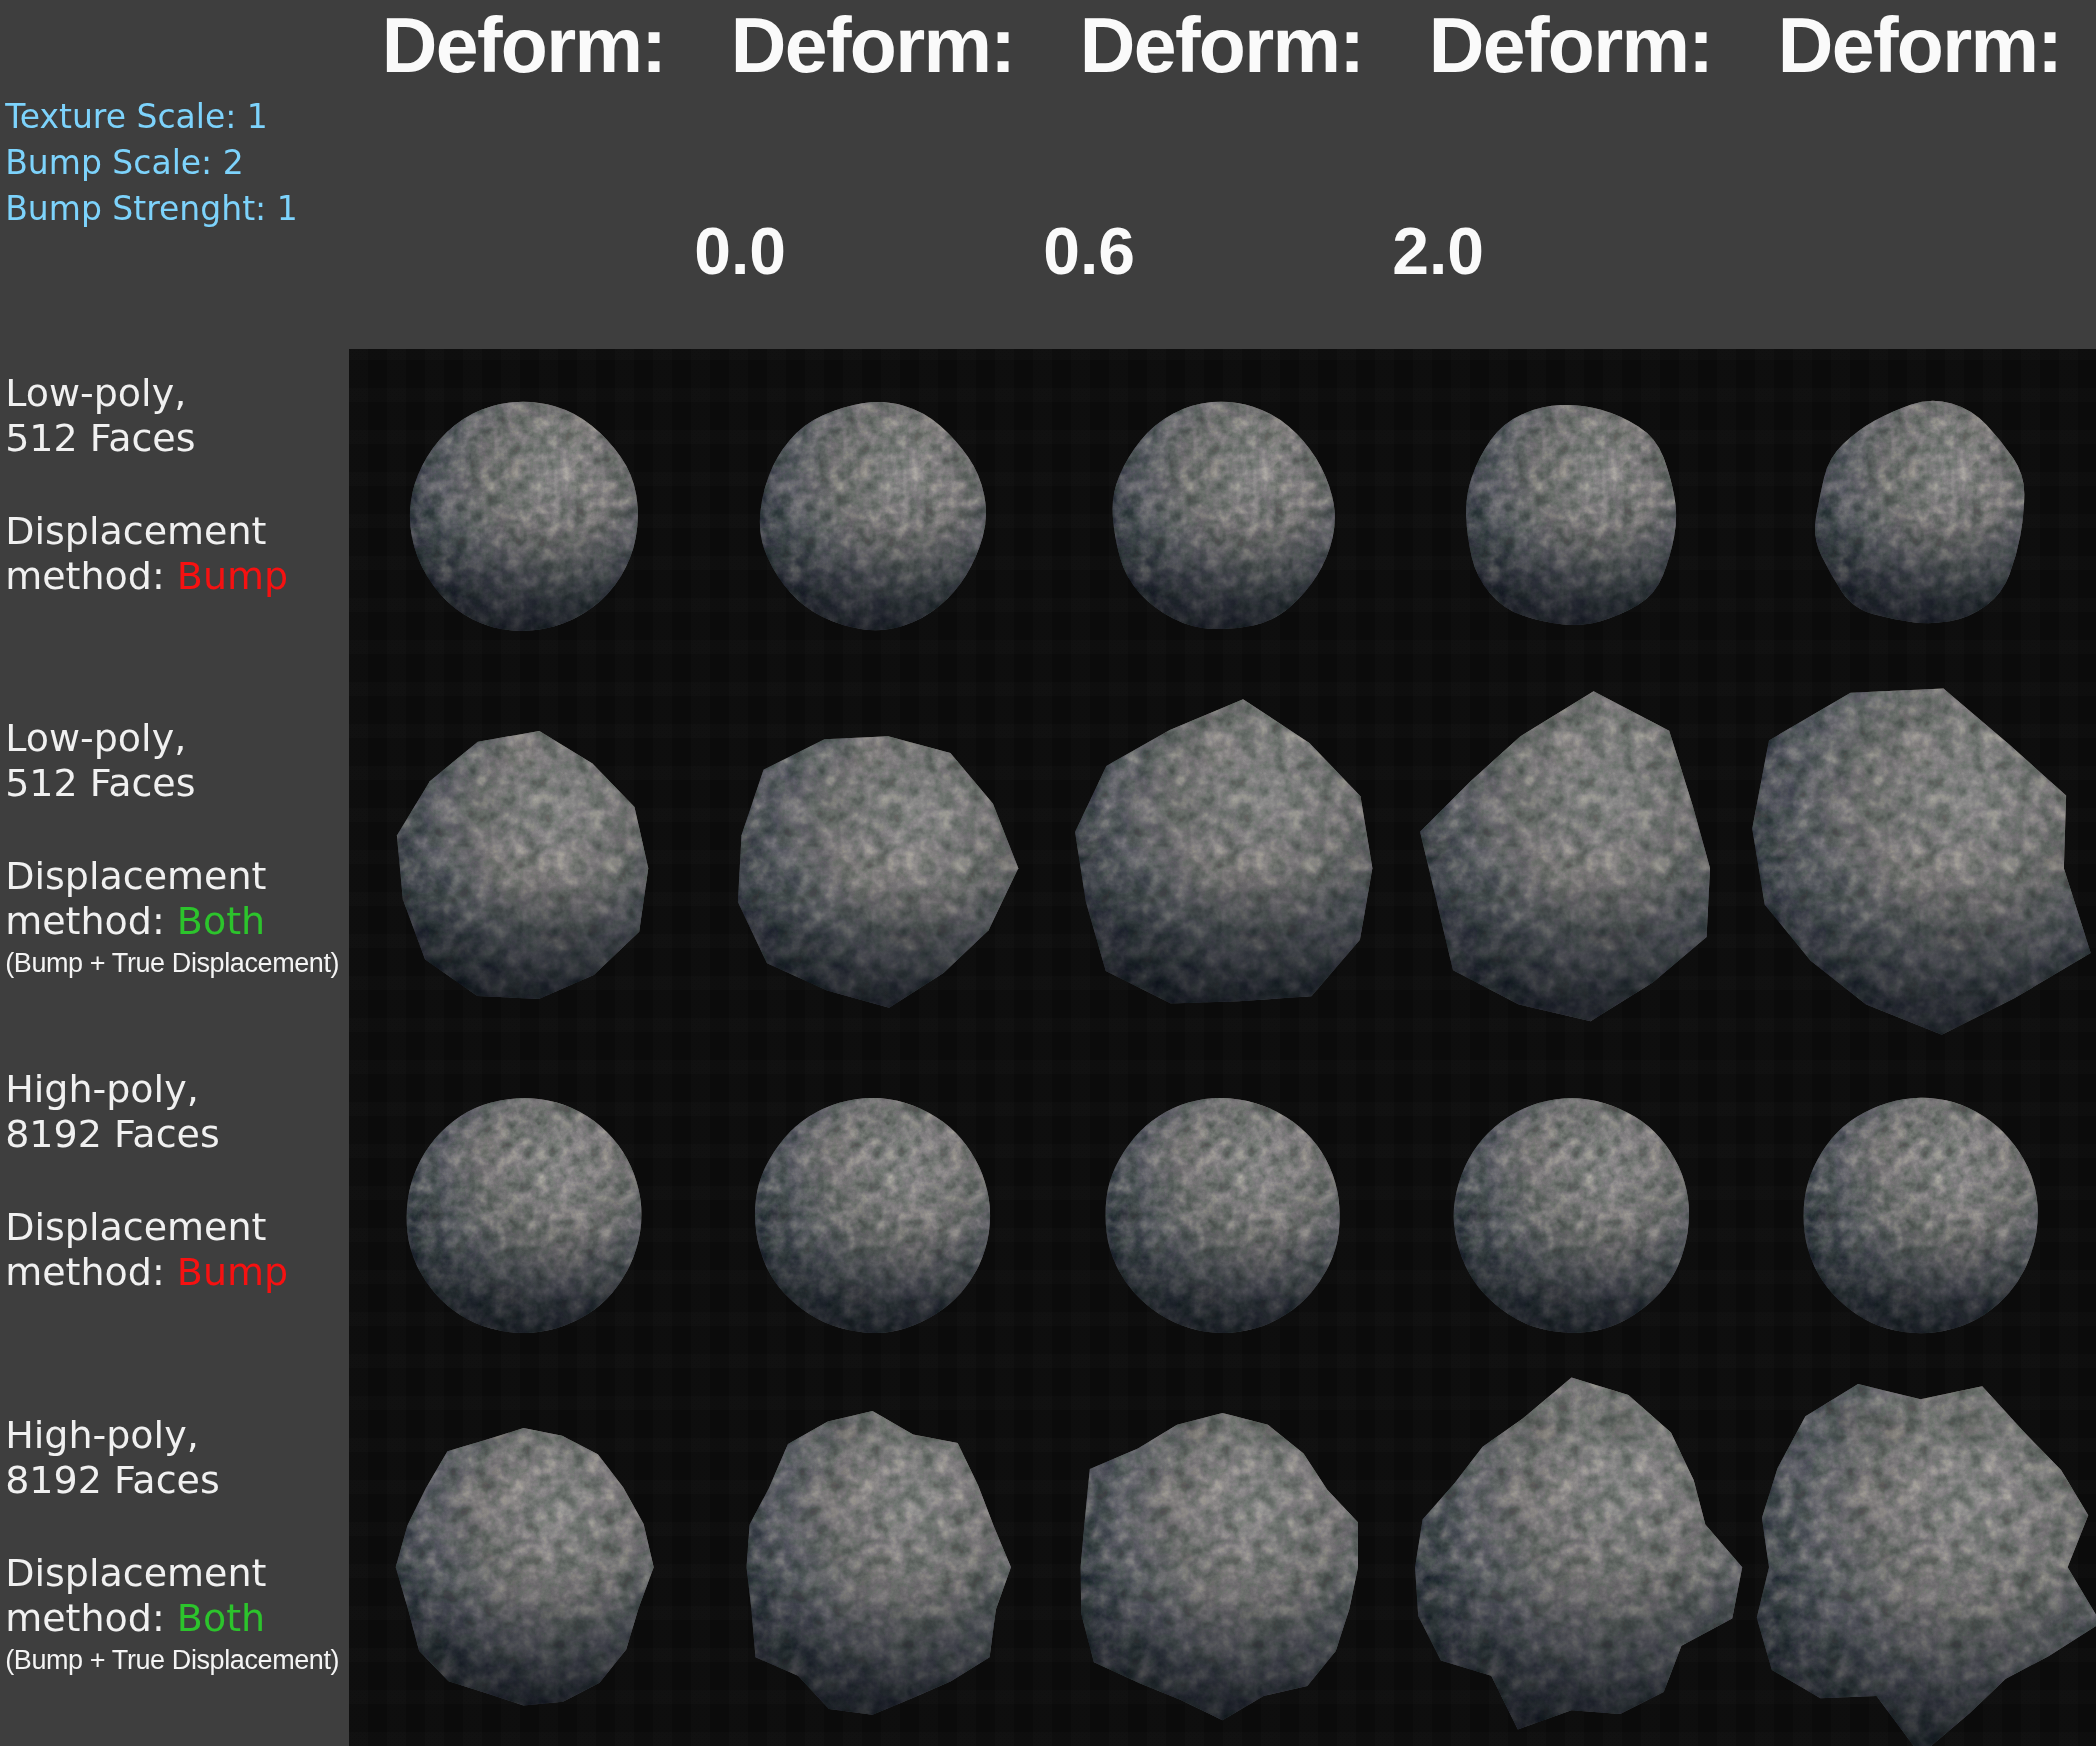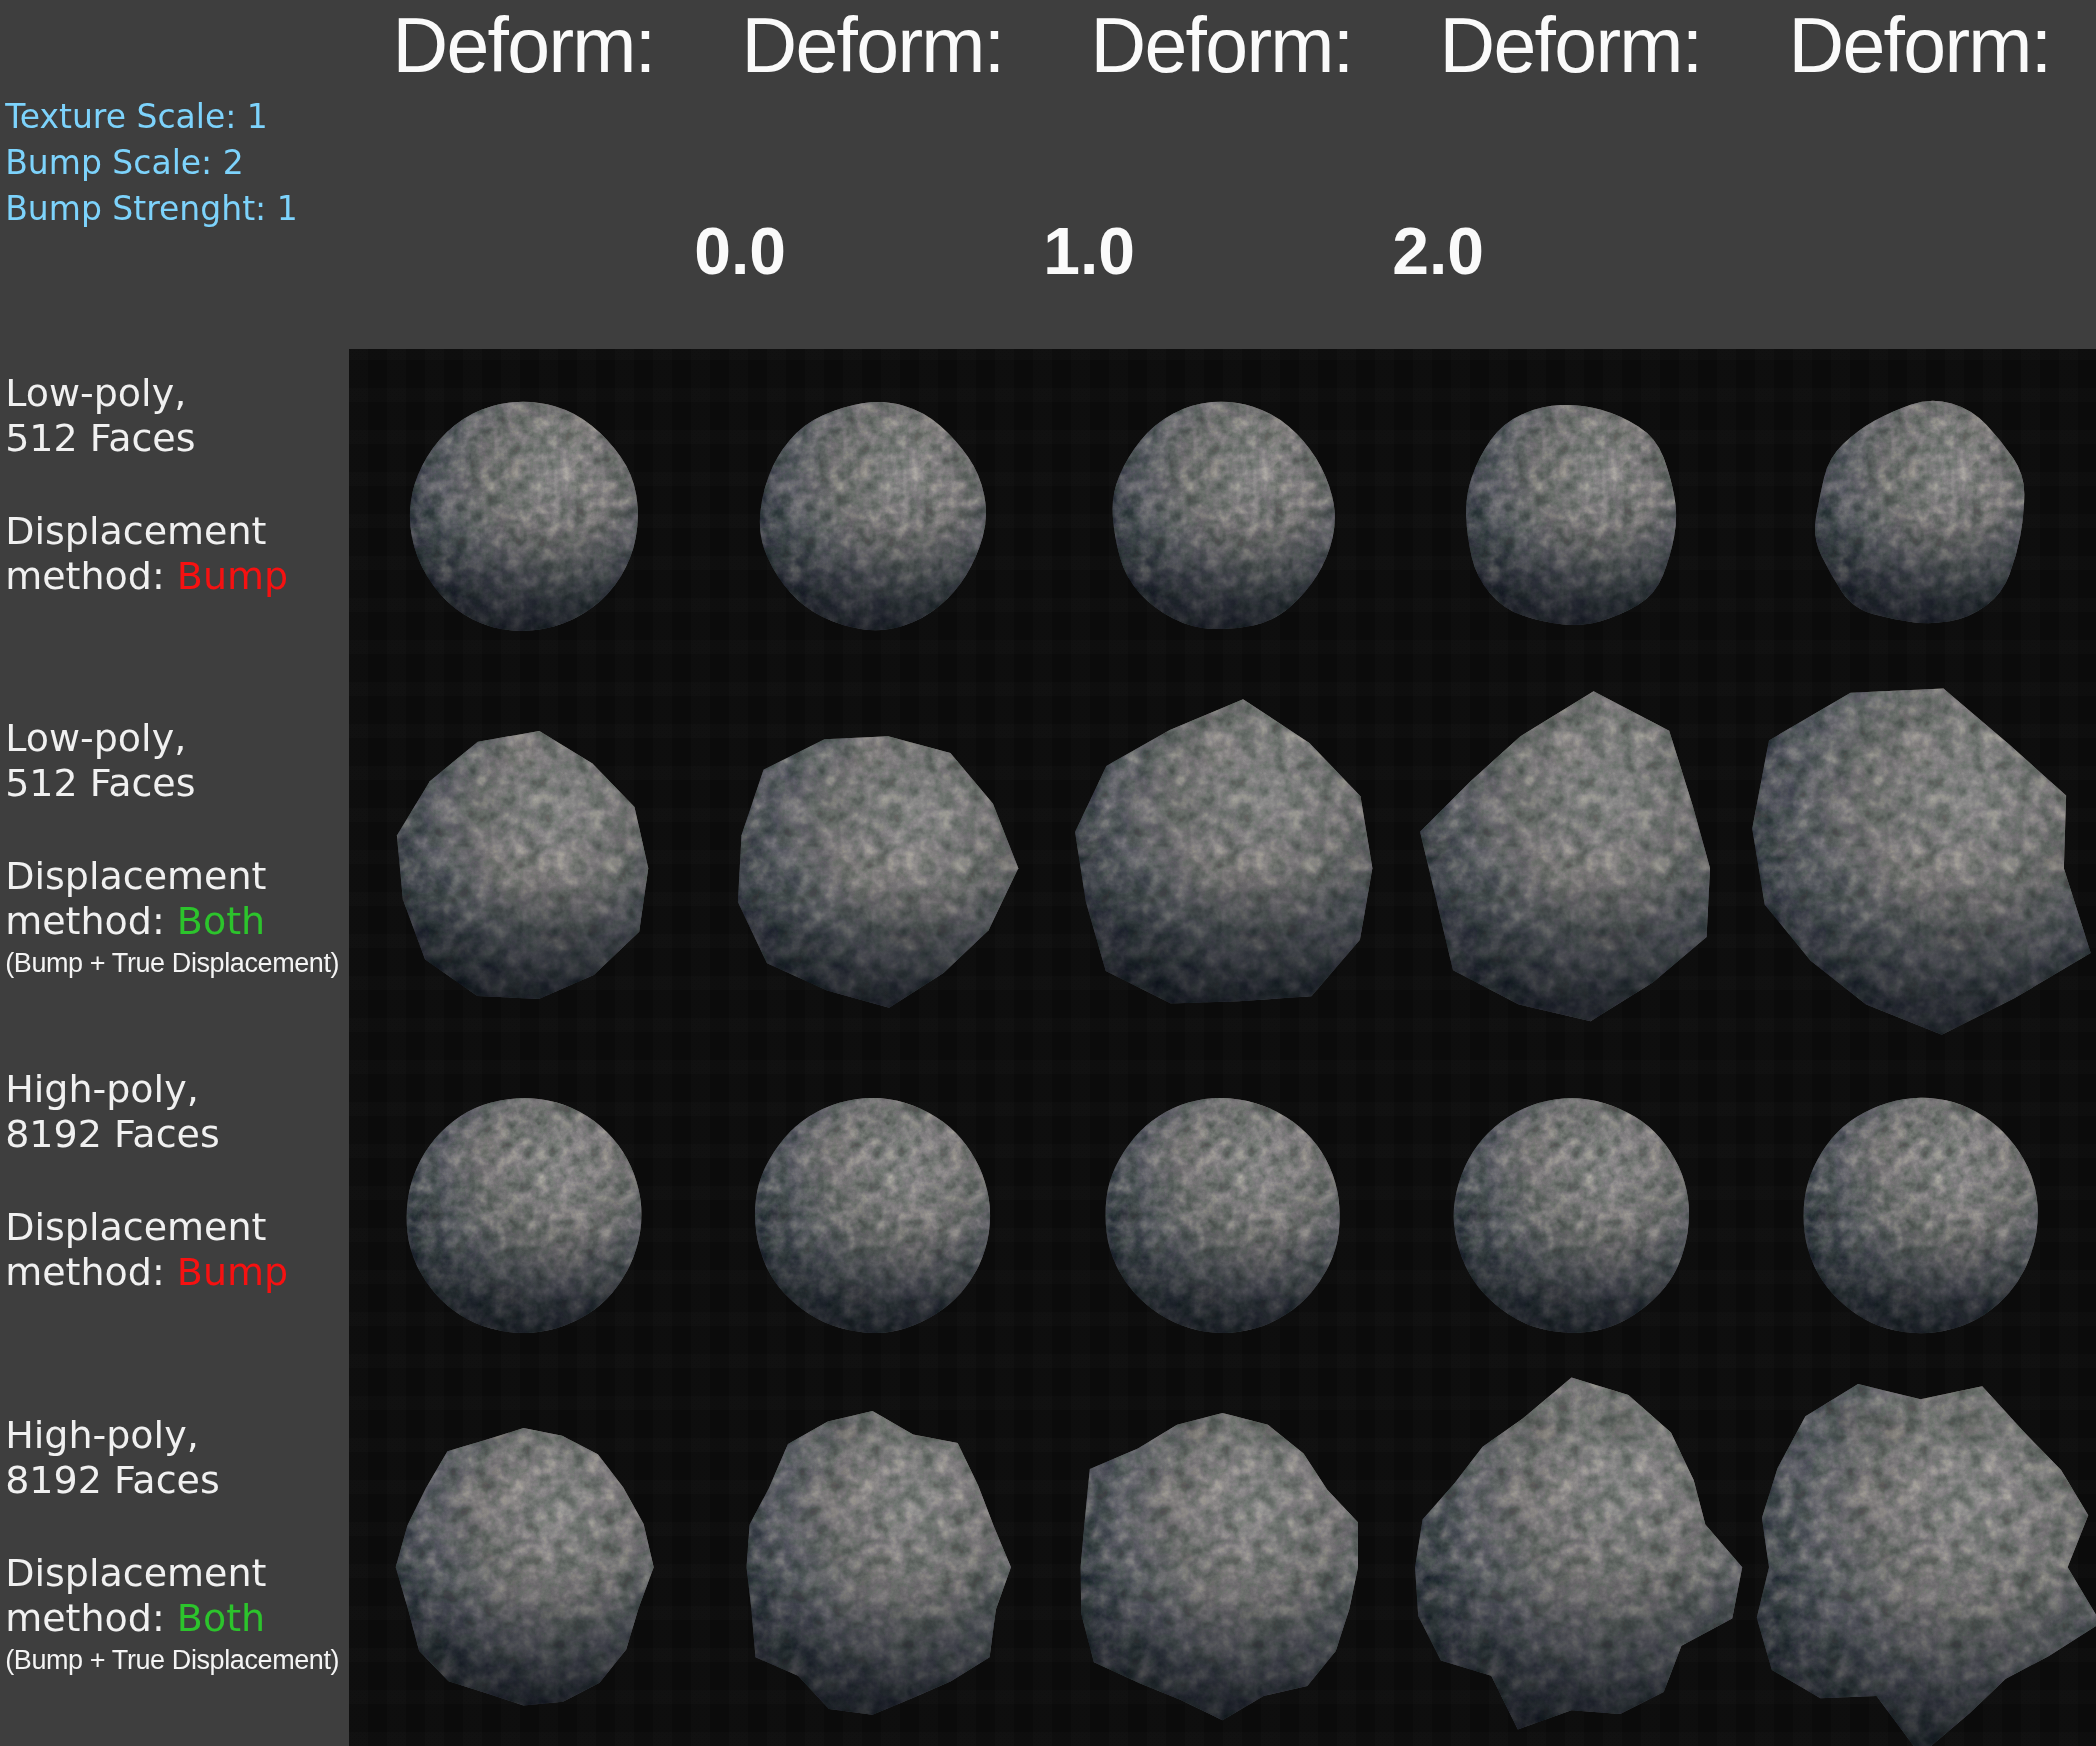--- a/index.html
+++ b/index.html
@@ -19,21 +19,21 @@
   }
   .cell { position:absolute; width:349px; height:349px; }
   .cell svg { display:block; width:349px; height:349px; overflow:visible; }
 
   
   .col-titles {
     position:absolute; left:349px; top:0px; width:1747px; display:flex;
   }
   .col-titles .slot {
     width:349px; text-align:center;
-    font-family:"Liberation Sans", sans-serif; font-weight:normal;
+    font-family:"Liberation Sans", sans-serif; font-weight:bold;
     font-size:77px; line-height:91px; letter-spacing:-1.7px; color:#fafafa;
     white-space:nowrap;
   }
   .col-values {
     position:absolute; left:437px; top:168px; width:1747px; display:flex;
   }
   .col-values .slot {
     width:349px; text-align:right;
     font-family:"Liberation Sans", sans-serif; font-weight:bold;
     font-size:66px; line-height:79px; color:#fafafa;margin-top:44px;
@@ -561,21 +561,21 @@
   <div class="col-titles" id="deform-titles">
       <span class="slot">Deform:</span>
       <span class="slot">Deform:</span>
       <span class="slot">Deform:</span>
       <span class="slot">Deform:</span>
       <span class="slot">Deform:</span>
     </div>
 
   <div class="col-values" id="deform-values">
       <span class="slot">0.0</span>
-      <span class="slot">1.0</span>
+      <span class="slot">0.6</span>
       <span class="slot">2.0</span>
     </div>
 
   <div class="settings" id="settings-block">
       <div>Texture Scale: 1</div>
       <div>Bump Scale: 2</div>
       <div>Bump Strenght: 1</div>
     </div>
 
   <div id="row-labels">

